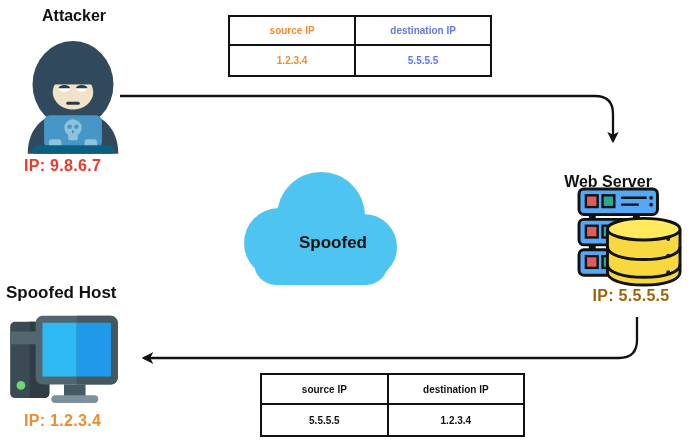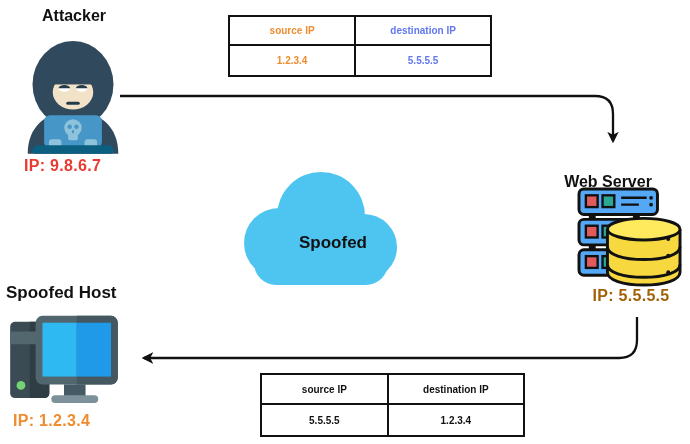--- a/index.html
+++ b/index.html
@@ -138,21 +138,21 @@
     <rect x="2" y="22" width="40" height="13" fill="#52686E"></rect>
     <circle cx="13" cy="77" r="4.5" fill="#74D374"></circle>
     <rect x="28" y="6" width="84" height="70" rx="7" fill="#51666F"></rect>
     <path d="M70,6 h35 a7,7 0 0 1 7,7 v56 a7,7 0 0 1 -7,7 h-35 z" fill="#46585F"></path>
     <rect x="35" y="13" width="35" height="55" fill="#2FB9F2"></rect>
     <rect x="70" y="13" width="35" height="55" fill="#1E9AE8"></rect>
     <rect x="57" y="76" width="22" height="12" fill="#455A64"></rect>
     <rect x="44" y="87" width="48" height="8" rx="4" fill="#7C919A"></rect>
   </svg>
 
-  <div class="abs ip ip-orange" style="left:13px; top:412px;">IP: 1.2.3.4</div>
+  <div class="abs ip ip-orange" style="left:24px; top:412px;">IP: 1.2.3.4</div>
 
   <div class="pkt-table" style="left:260px; top:373px; width:265px; height:64px;">
     <div class="pkt-row hdr">
       <div class="pkt-cell first">source IP</div>
       <div class="pkt-cell">destination IP</div>
     </div>
     <div class="pkt-row">
       <div class="pkt-cell first">5.5.5.5</div>
       <div class="pkt-cell">1.2.3.4</div>
     </div>

